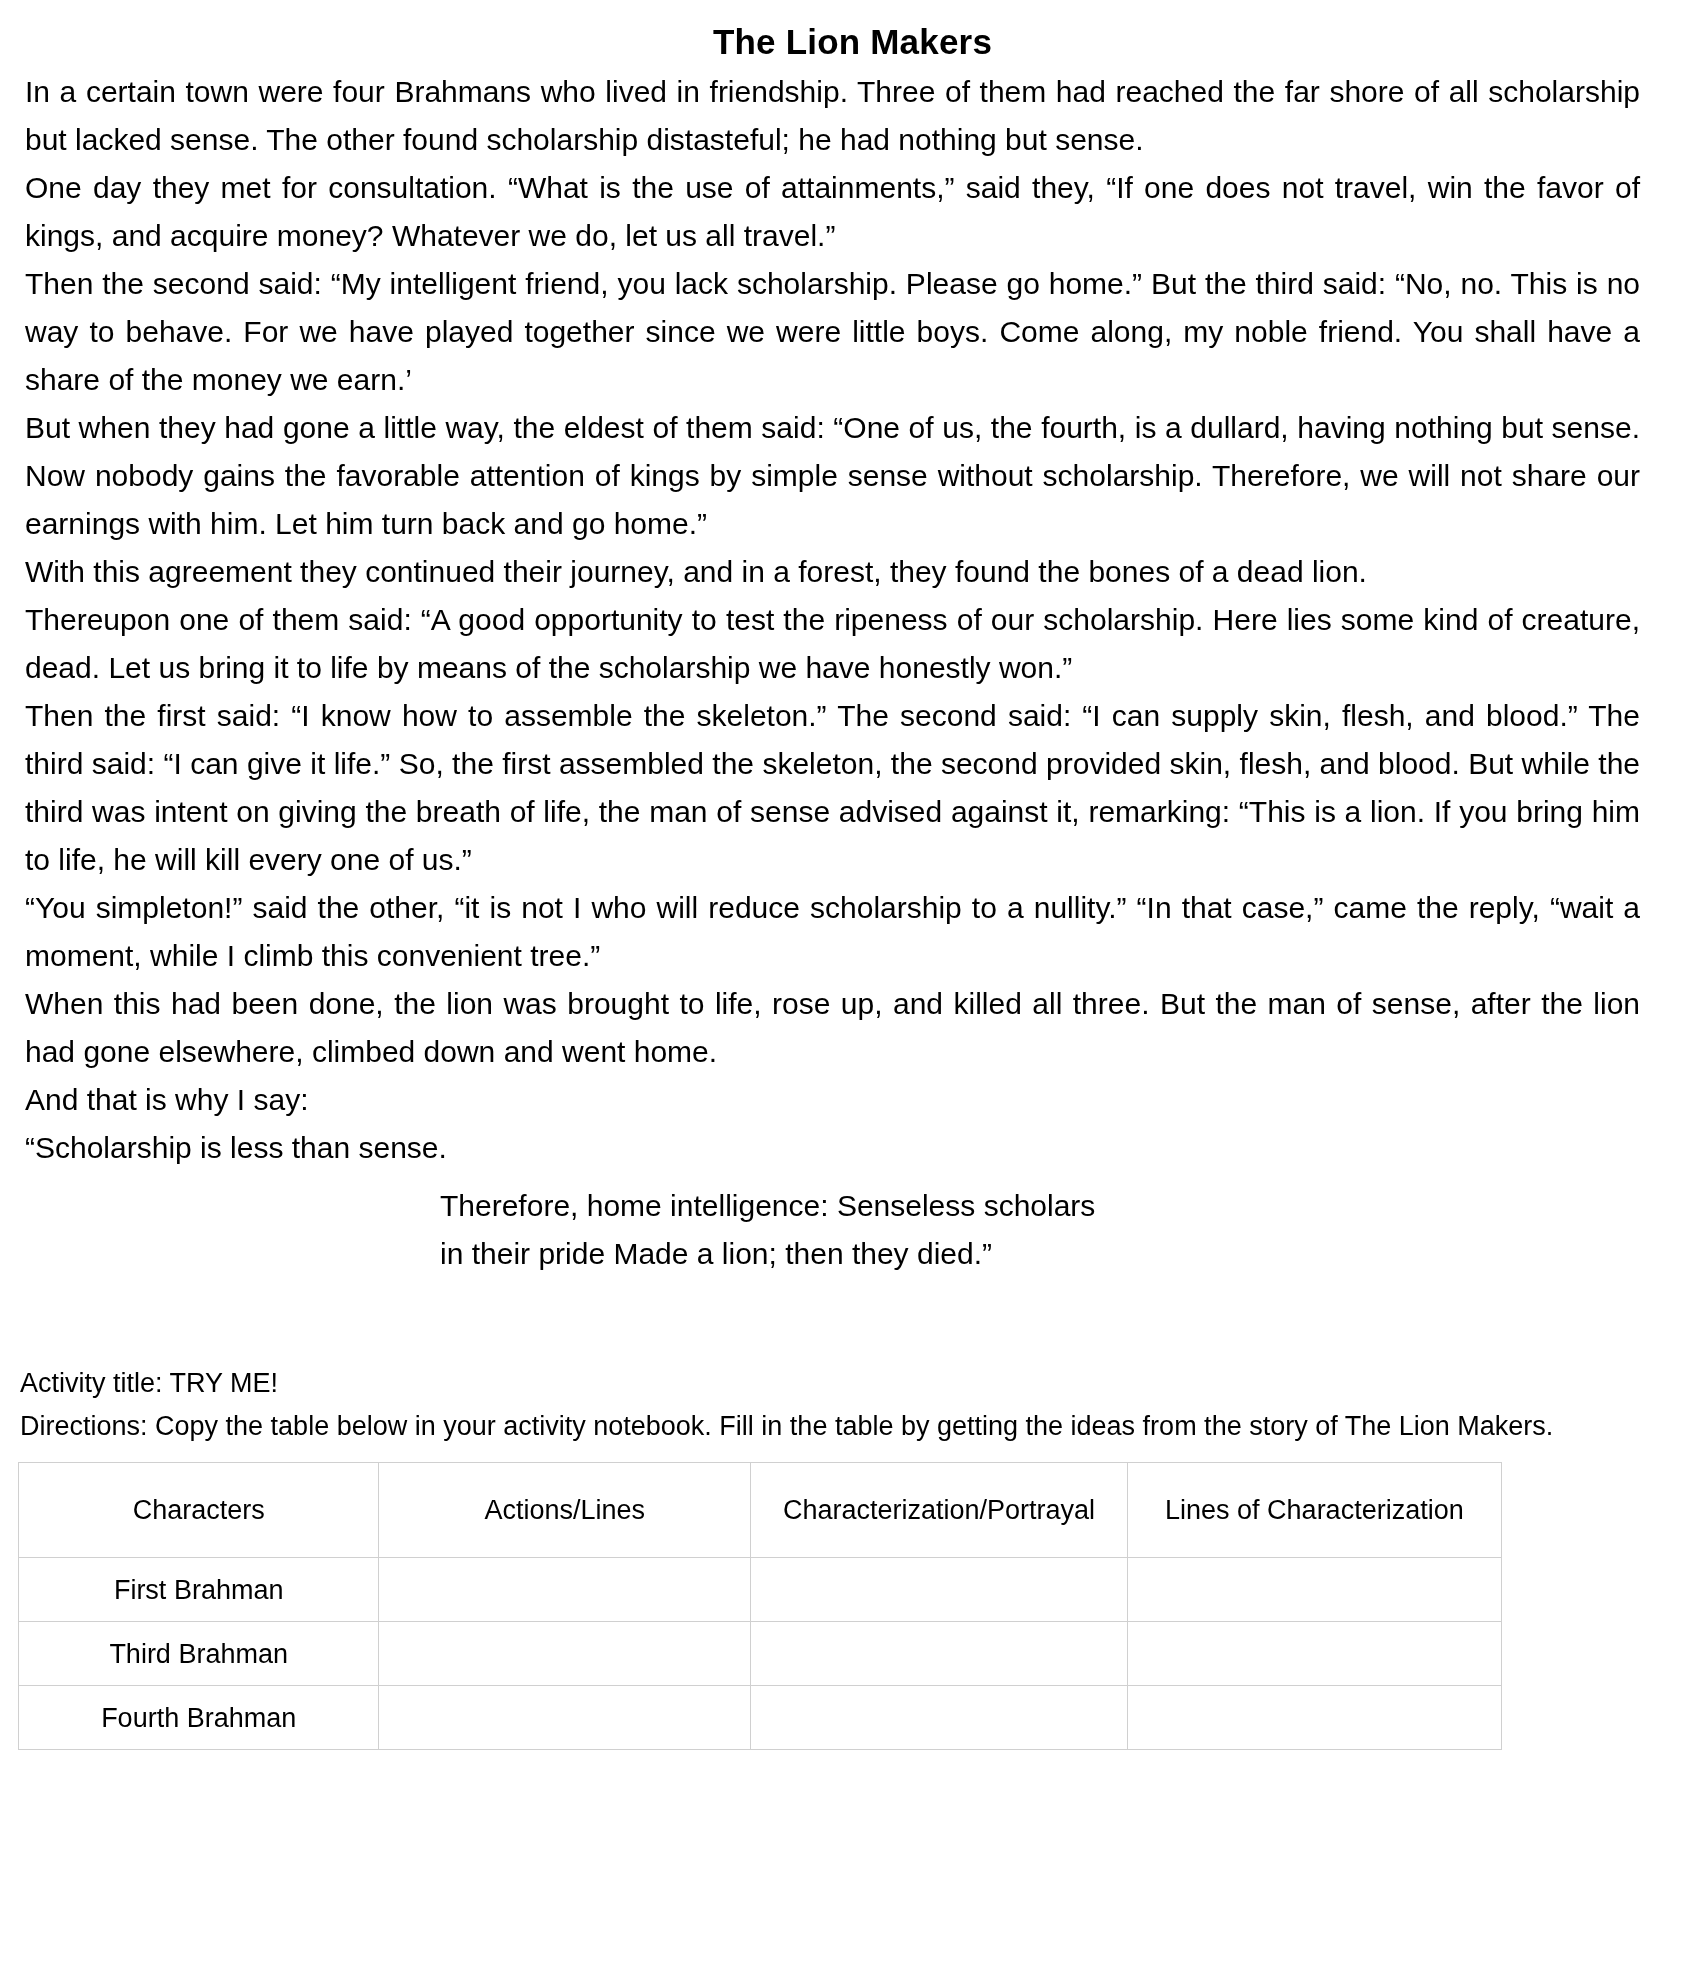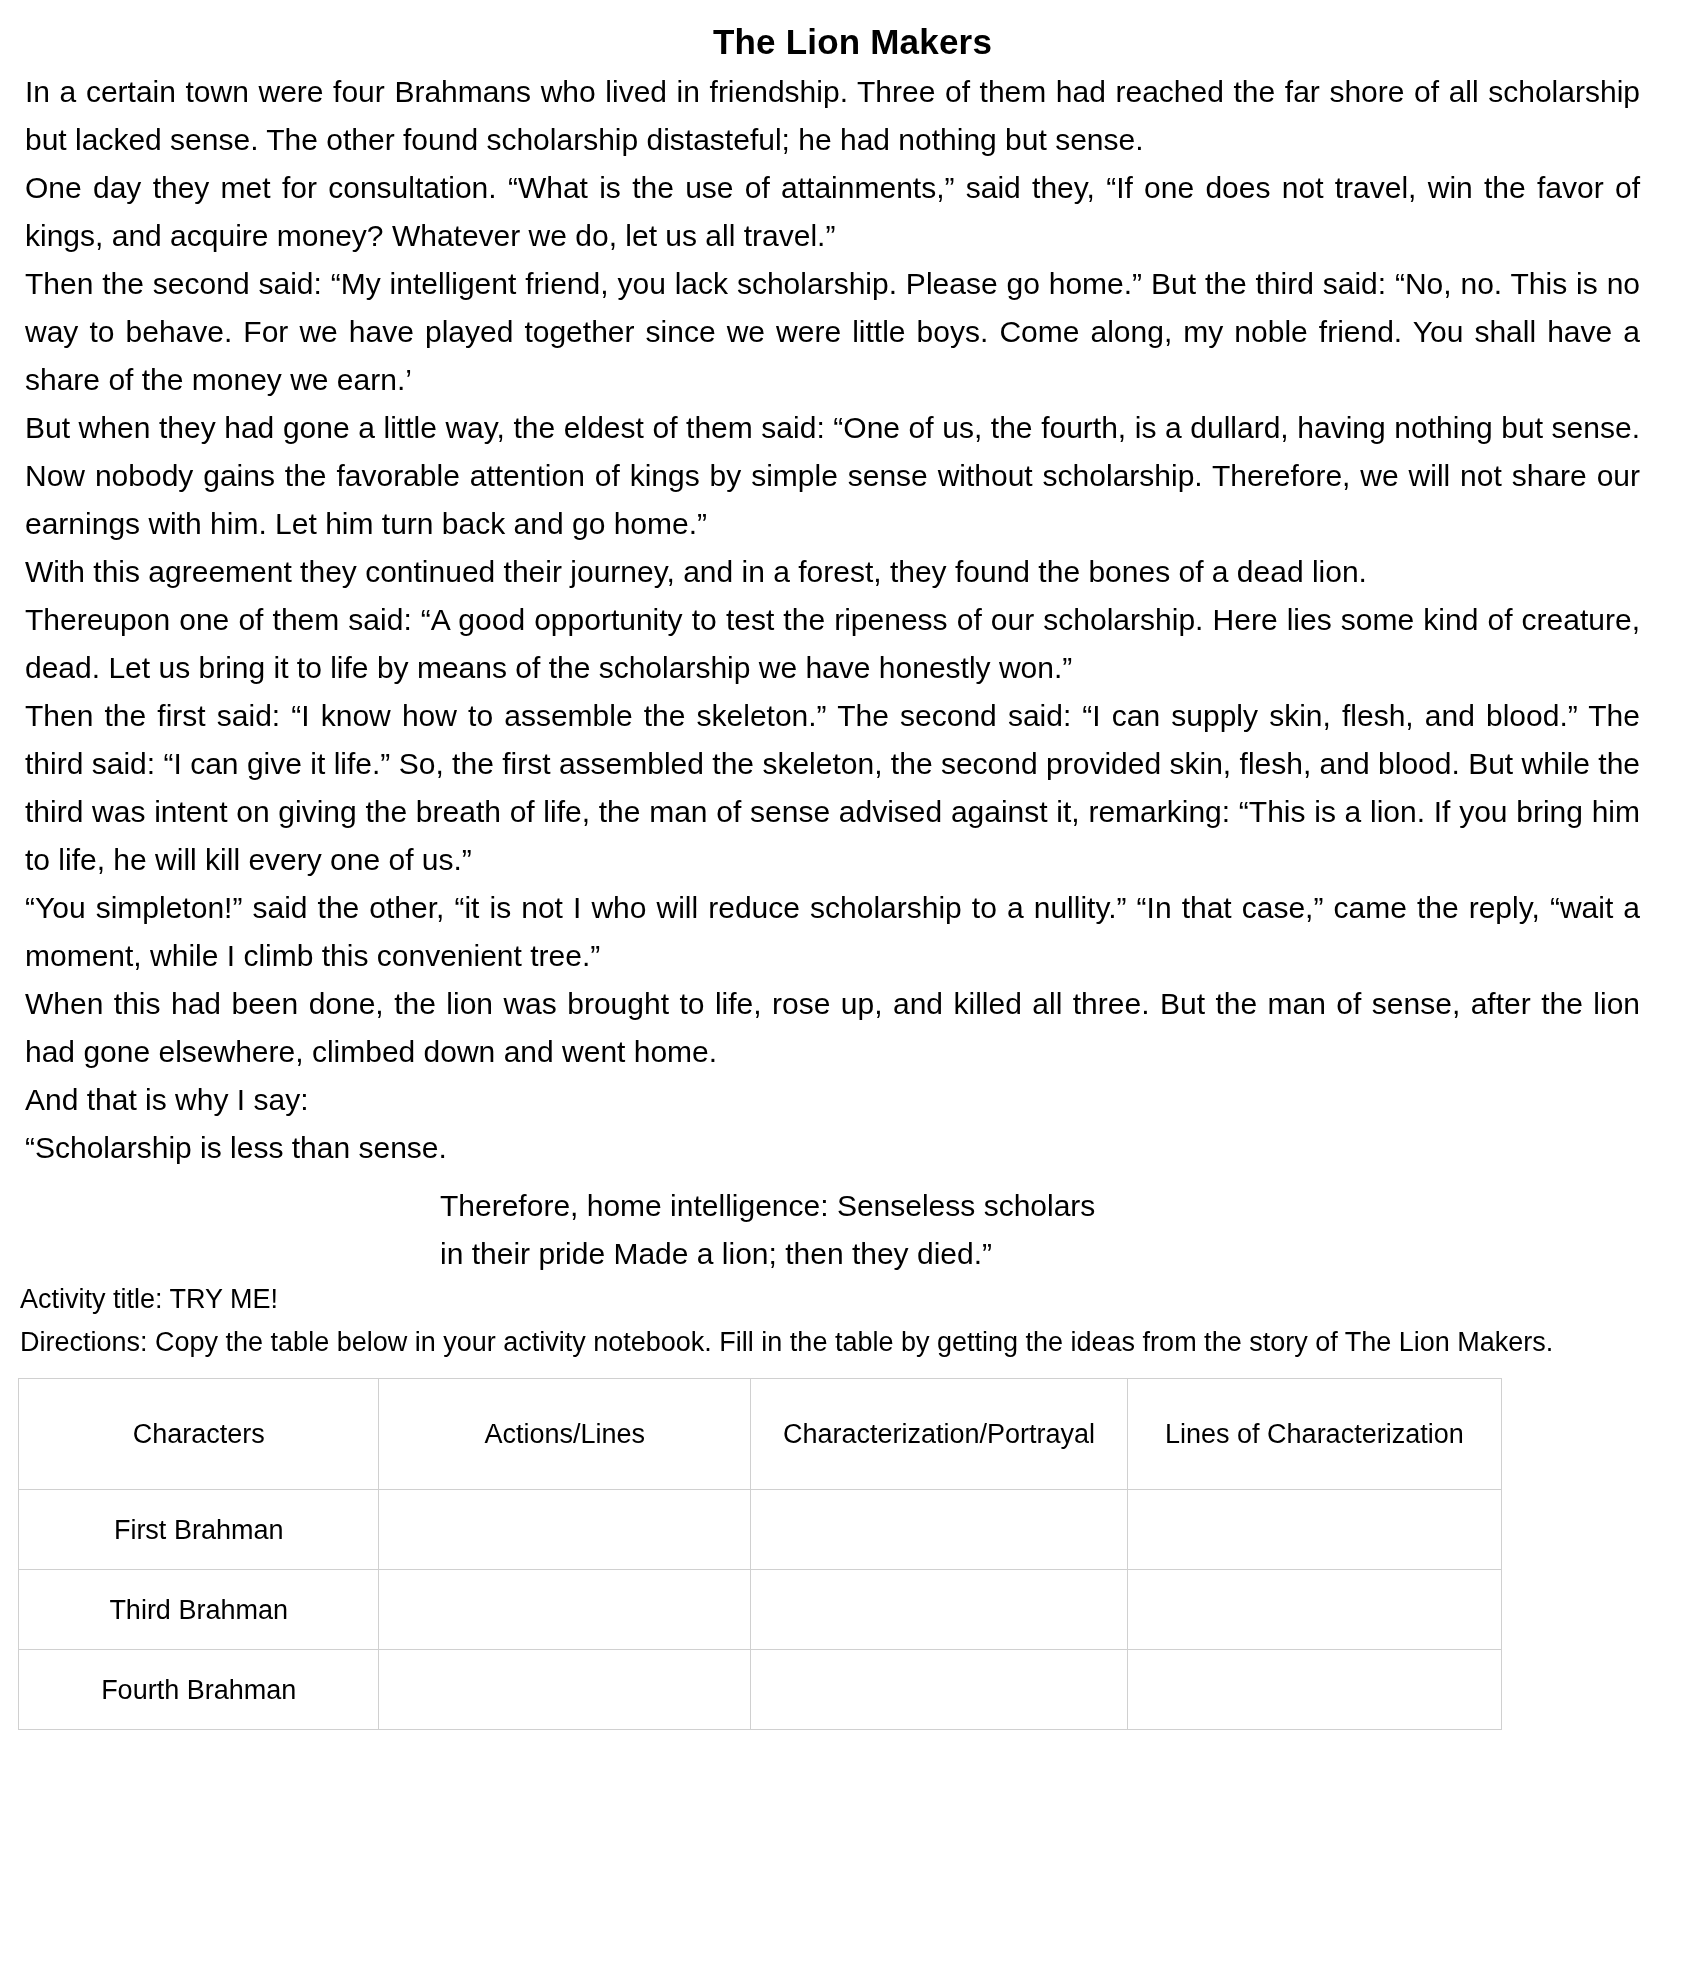--- a/index.html
+++ b/index.html
@@ -58,20 +58,21 @@
   .verse-line {
     font-size: 30px;
     line-height: 48px;
     text-align: left;
     white-space: nowrap;
   }
 
   
   .activity {
     padding: 0 65px 0 20px;
+    margin-top: 84px;
   }
   .activity-line {
     font-size: 27px;
     line-height: 43px;
     text-align: left;
     margin: 0;
   }
 
   
   .table-wrap {
@@ -89,21 +90,21 @@
   table.activity-table col.c4 { width: 324px; }
 
   table.activity-table th,
   table.activity-table td {
     border: 1px solid #d0d0d0;
     text-align: center;
     vertical-align: middle;
     font-weight: normal;
     font-size: 27px;
     line-height: 38px;
-    padding: 16px 6px;
+    padding: 8px 6px;
     margin-left: 48px;
   }
   table.activity-table thead th {
     height: 78px;
   }
   table.activity-table tbody td {
     height: 47px;
   }
   table.activity-table tbody td.row-label {
     text-align: center;

